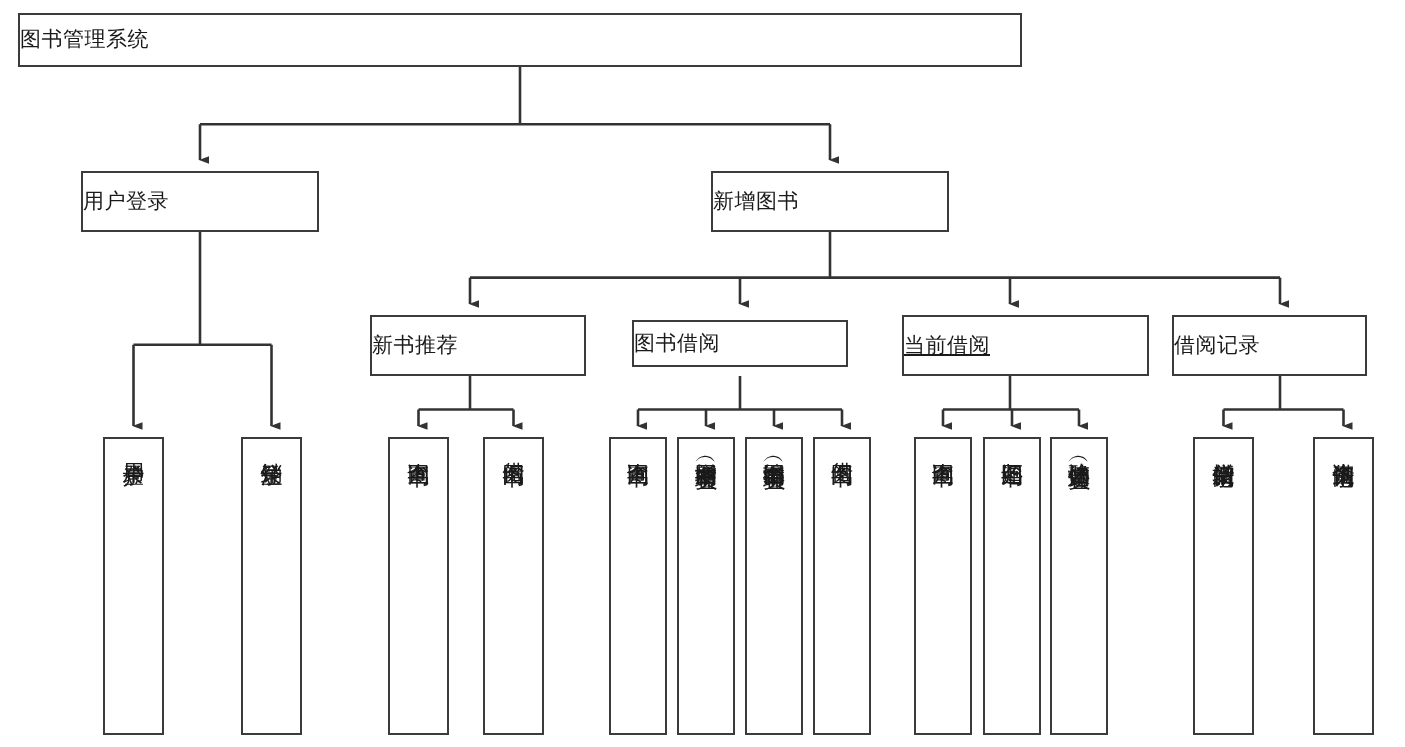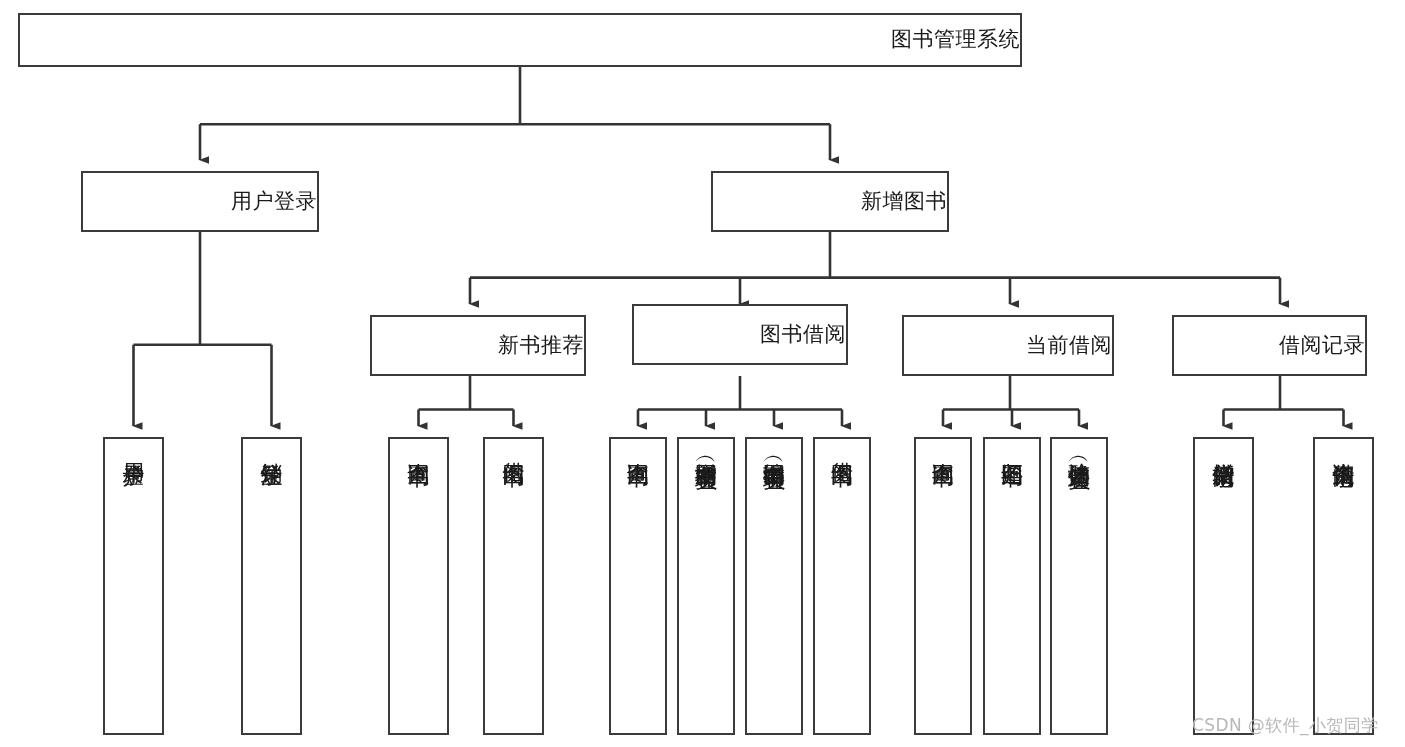--- a/index.html
+++ b/index.html
@@ -26,21 +26,21 @@
     width: 1405px;
     height: 747px;
   }
   .node {
     position: absolute;
     box-sizing: border-box;
     border: 2.5px solid #3b3b3b;
     background: #ffffff;
     display: flex;
     align-items: center;
-    justify-content: flex-end;
+    justify-content: flex-start;
     color: #1a1a1a;
   }
   .node.horizontal .node-label {
     writing-mode: horizontal-tb;
     font-size: 21px;
     letter-spacing: 0.5px;
     line-height: 1.1;
     white-space: nowrap;
   }
   .node.vertical {
@@ -121,24 +121,24 @@
       </div>
       <div class="node horizontal" style="left: 81px; top: 171px; width: 238px; height: 61px;">
         <span class="node-label">用户登录</span>
       </div>
       <div class="node horizontal" style="left: 711px; top: 171px; width: 238px; height: 61px;">
         <span class="node-label">新增图书</span>
       </div>
       <div class="node horizontal" style="left: 370px; top: 315px; width: 216px; height: 61px;">
         <span class="node-label">新书推荐</span>
       </div>
-      <div class="node horizontal" style="left: 632px; top: 304px; width: 216px; height: 61px;">
+      <div class="node horizontal" style="left: 632px; top: 320px; width: 216px; height: 47px;">
         <span class="node-label">图书借阅</span>
       </div>
-      <div class="node horizontal" style="left: 902px; top: 315px; width: 212px; height: 61px;">
+      <div class="node horizontal" style="left: 902px; top: 315px; width: 247px; height: 61px; text-decoration: underline;">
         <span class="node-label">当前借阅</span>
       </div>
       <div class="node horizontal" style="left: 1172px; top: 315px; width: 195px; height: 61px;">
         <span class="node-label">借阅记录</span>
       </div>
       <div class="node vertical" style="left: 103px; top: 437px; width: 61px; height: 298px;">
         <span class="node-label">用户登录</span>
       </div>
       <div class="node vertical" style="left: 241px; top: 437px; width: 61px; height: 298px;">
         <span class="node-label">注销登录</span>
@@ -171,15 +171,14 @@
         <span class="node-label">确认归还（管理员）</span>
       </div>
       <div class="node vertical" style="left: 1193px; top: 437px; width: 61px; height: 298px;">
         <span class="node-label">新增借阅记录</span>
       </div>
       <div class="node vertical" style="left: 1313px; top: 437px; width: 61px; height: 298px;">
         <span class="node-label">查询借阅记录</span>
       </div>
     </div>
 
-  <div class="watermark" style="left: 1192px; top: 714px;">CSDN @软件_小贺同学</div>
 
 </div>
 
 </body></html>

